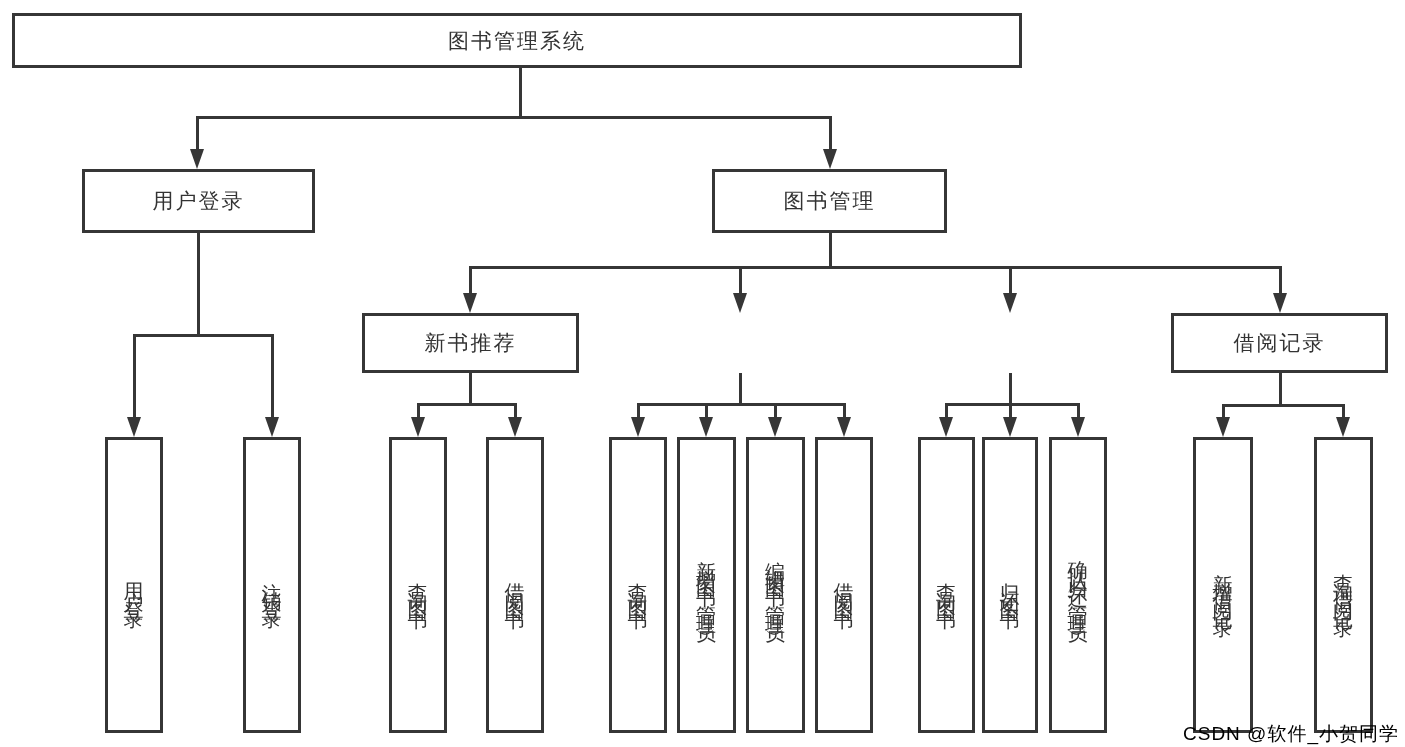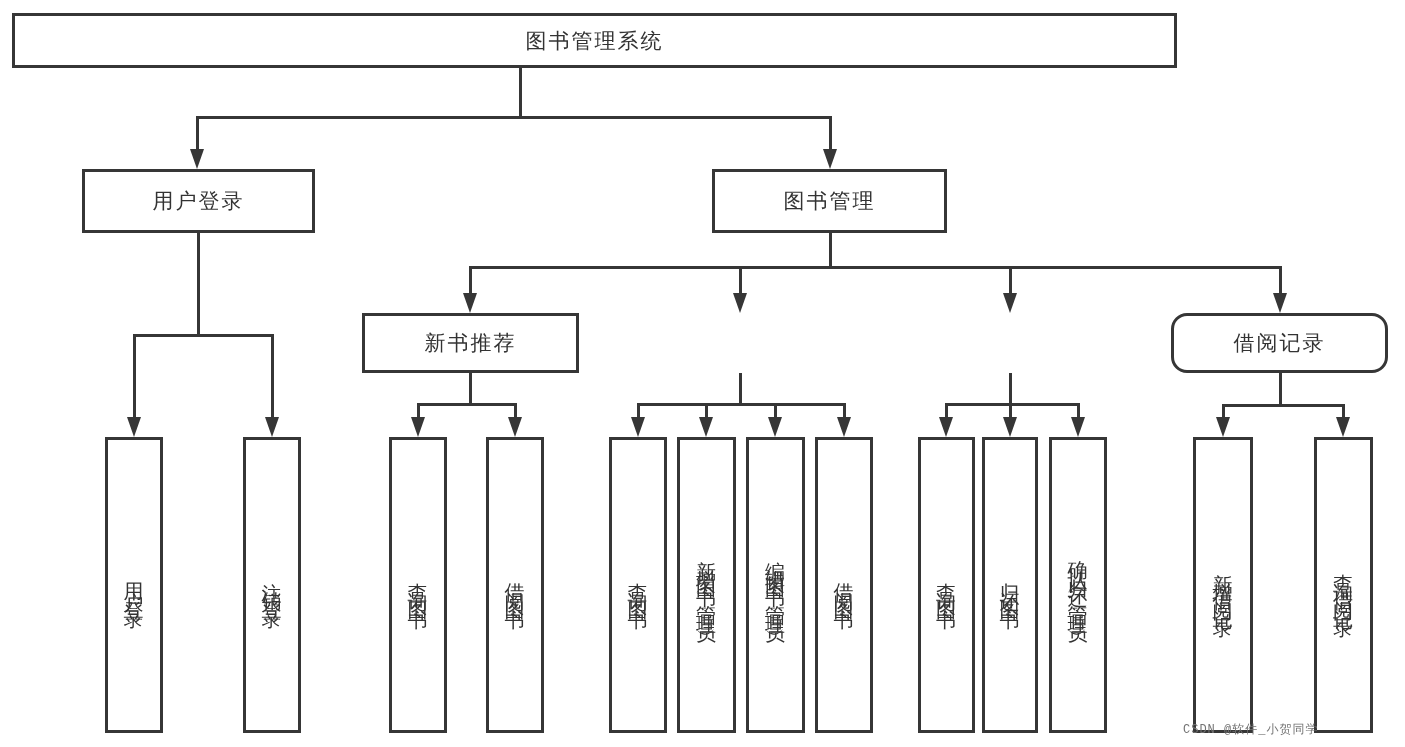--- a/index.html
+++ b/index.html
@@ -24,35 +24,35 @@
   }
   .vline { position:absolute; width:3px; background:#363636; }
   .hline { position:absolute; height:3px; background:#363636; }
   .arrow {
     position:absolute; width:0; height:0;
     border-left:7px solid transparent; border-right:7px solid transparent;
     border-top:20px solid #363636;
   }
   .watermark {
     position:absolute; left:1183px; top:721px;
-    font-size:12px; color:#737373; letter-spacing:1px; white-space:nowrap;font-family:Liberation Mono, monospace;
+    font-size:19px; color:#000000; letter-spacing:1px; white-space:nowrap;
   }
 </style>
 </head>
 <body>
 
 <div class="canvas">
 
-  <div class="node" style="left:12px; top:13px; width:1165px; height:55px;">图书管理系统</div>
+  <div class="node" style="left:12px; top:13px; width:1010px; height:55px;">图书管理系统</div>
 
   <div class="node" style="left:82px; top:169px; width:233px; height:64px;">用户登录</div>
   <div class="node" style="left:362px; top:313px; width:217px; height:60px;">新书推荐</div>
 
   <div class="node" style="left:712px; top:169px; width:235px; height:64px;">图书管理</div>
-  <div class="node" style="left:1171px; top:313px; width:217px; height:60px;border-radius:16px;">借阅记录</div>
+  <div class="node" style="left:1171px; top:313px; width:217px; height:60px;">借阅记录</div>
 
   <div class="vnode" style="left:105px; width:58px;">
     <span>用户登录</span>
   </div>
   <div class="vnode" style="left:243px; width:58px;">
     <span>注销登录</span>
   </div>
 
   <div class="vnode" style="left:389px; width:58px;">
     <span>查询图书</span>

